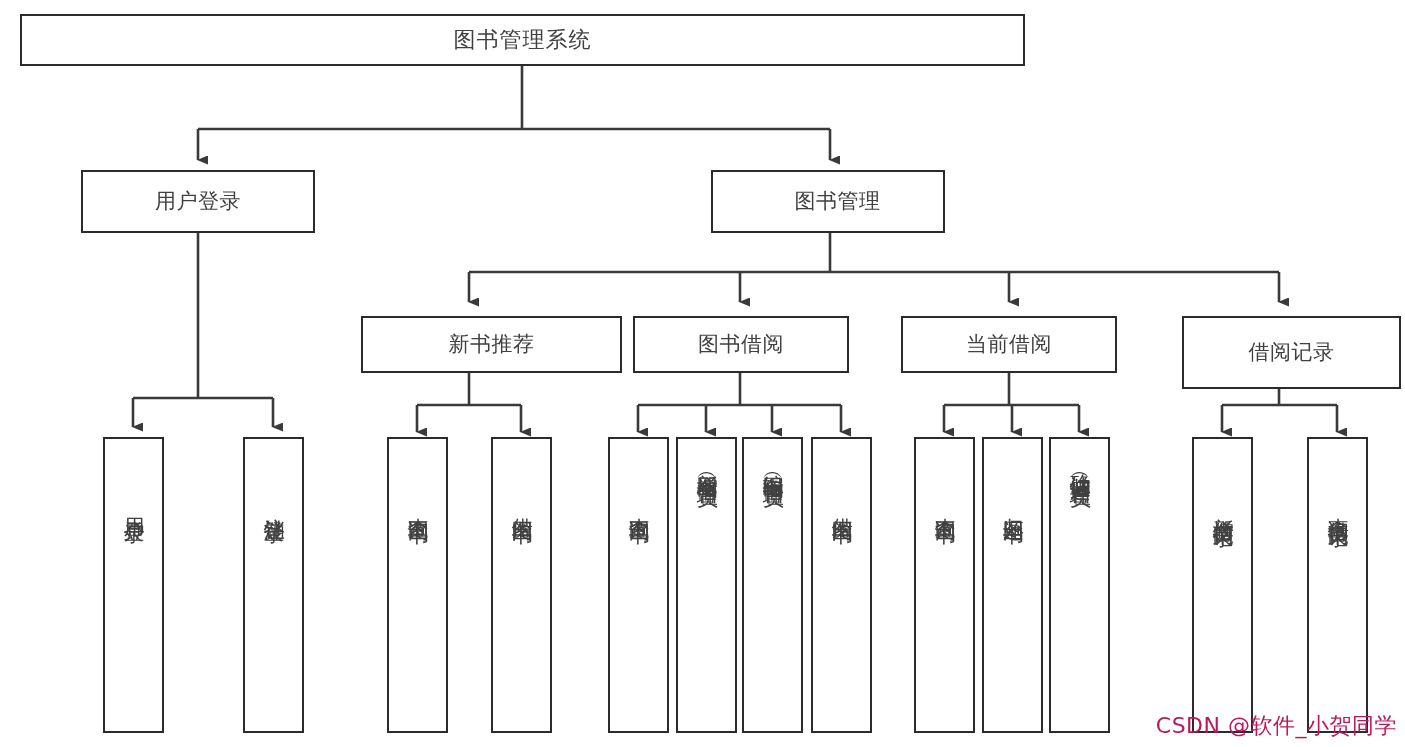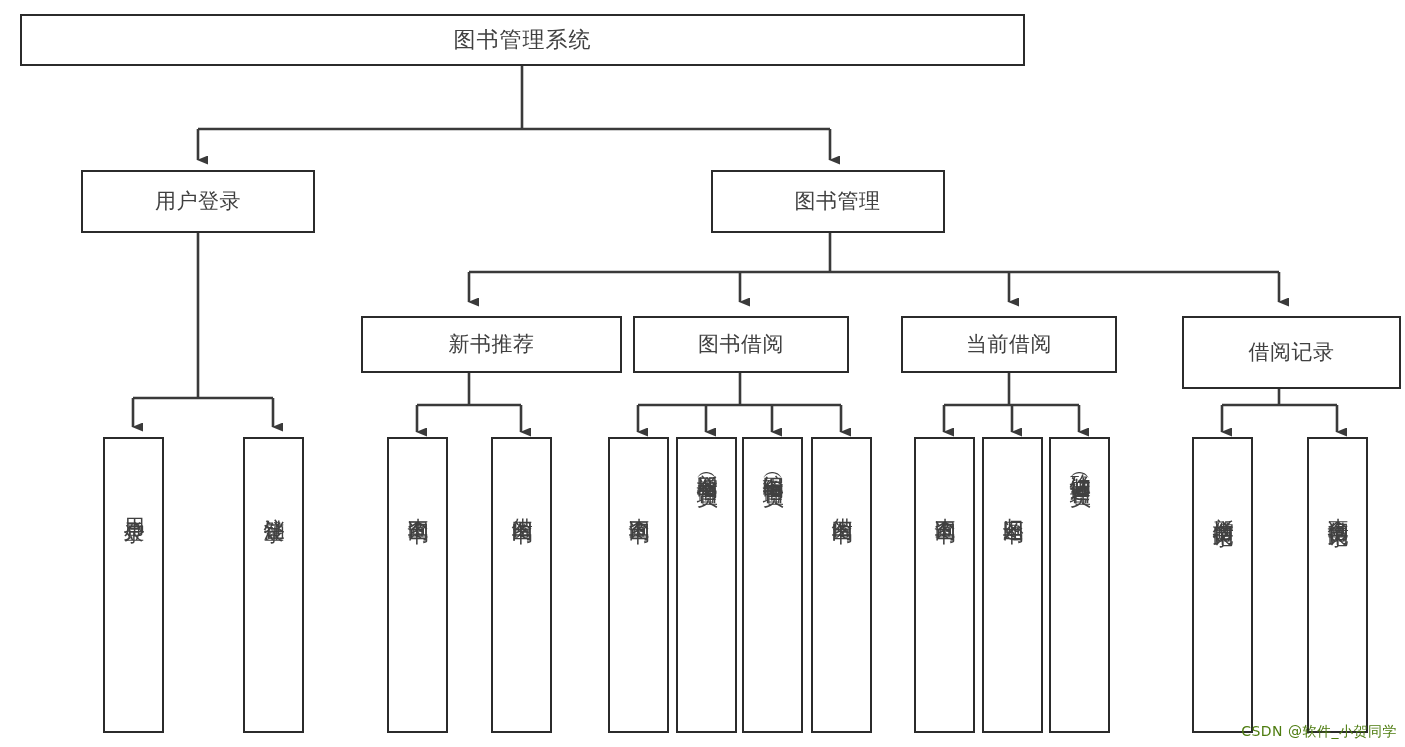--- a/index.html
+++ b/index.html
@@ -66,22 +66,22 @@
   .node.vertical.mid .node-label {
     margin-top: 48px;
   }
   .node.vertical.tall .node-label {
     margin-top: 4px;
   }
   .watermark {
     position: absolute;
     right: 8px;
     bottom: 6px;
-    font-size: 14px;
-    color: #4d7c0f;
+    font-size: 22px;
+    color: #be185d;
     letter-spacing: 0.5px;
     user-select: none;
     white-space: nowrap;
   }
 </style>
 </head>
 <body>
 
 <div id="diagram-canvas">
 

